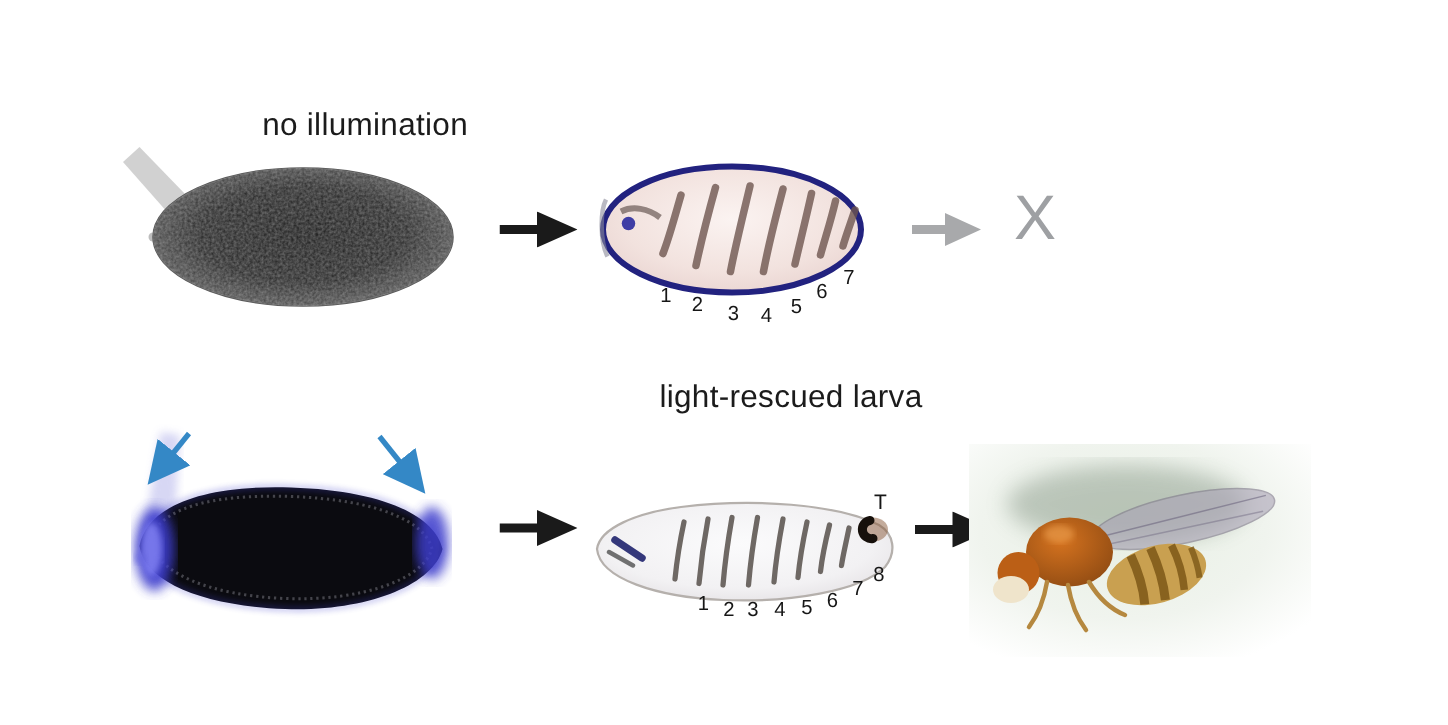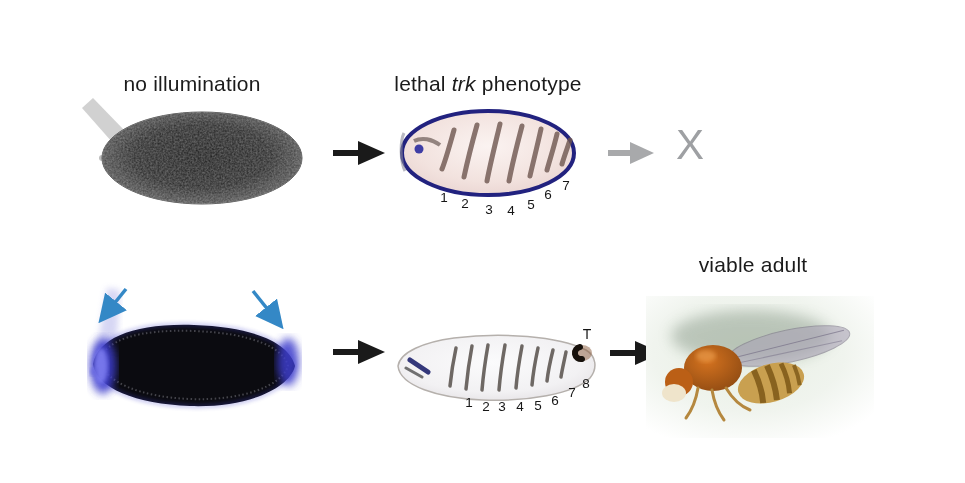--- a/index.html
+++ b/index.html
@@ -1,21 +1,21 @@
 <!DOCTYPE html>
 <html><head>
 <meta charset="utf-8">
 <style>
   html,body{margin:0;padding:0;background:#fff;}
   #canvas{
     position:relative; width:965px; height:483px; background:#ffffff;
     font-family:"Liberation Sans", sans-serif; overflow:hidden;
   }
   .panel-title{
-    position:absolute; width:240px; text-align:center;
+    position:absolute; width:240px; text-align:right;
     font-size:21px; color:#1b1b1b; letter-spacing:0.2px; white-space:nowrap;
   }
   .panel-title .gene{ font-style:italic; }
   .blue-title{ color:#2478bd; }
   .seg{
     position:absolute; transform:translate(-50%,-50%);
     font-size:13.5px; color:#161616;
   }
   .tail-label{ font-size:14px; }
   .xmark{
@@ -33,23 +33,20 @@
   .rs7{left:572px;top:392px}.rs8{left:586px;top:383px}
   .rsT{left:587px;top:334px}
 </style>
 </head>
 <body>
 
 <div id="canvas">
 
   <div class="panel-title" style="left:72px;top:72px">no illumination</div>
 
-  <div class="panel-title" style="left:368px;top:72px">
-    <span>lethal </span><span class="gene">trk</span><span> phenotype</span>
-  </div>
 
   <svg style="left:78px;top:96px" width="232" height="116" viewBox="0 0 232 116">
     <defs>
       <radialGradient id="g1" cx="50%" cy="48%" r="62%">
         <stop offset="0%" stop-color="#181818"></stop>
         <stop offset="55%" stop-color="#242424"></stop>
         <stop offset="82%" stop-color="#4b4b4b"></stop>
         <stop offset="94%" stop-color="#8c8c8c"></stop>
         <stop offset="100%" stop-color="#bdbdbd"></stop>
       </radialGradient>
@@ -101,22 +98,22 @@
   <span class="seg ls6">6</span>
   <span class="seg ls7">7</span>
 
   <svg style="left:608px;top:142px" width="46" height="22" viewBox="0 0 46 22">
     <rect x="0" y="8" width="24" height="6" fill="#a8a9ab"></rect>
     <polygon points="22,0 46,11 22,22" fill="#a8a9ab"></polygon>
   </svg>
   <div class="xmark">X</div>
 
 
-
-  <div class="panel-title" style="left:633px;top:253px">viable adult</div>
+  <div class="panel-title" style="left:375px;top:253px">light-rescued larva</div>
+
 
   <svg style="left:86px;top:282px" width="225" height="132" viewBox="0 0 225 132">
     <defs>
       <filter id="blur4">
           <feGaussianBlur stdDeviation="4"></feGaussianBlur>
         </filter>
       <filter id="blur2">
           <feGaussianBlur stdDeviation="2"></feGaussianBlur>
         </filter>
       <filter id="blur3">

